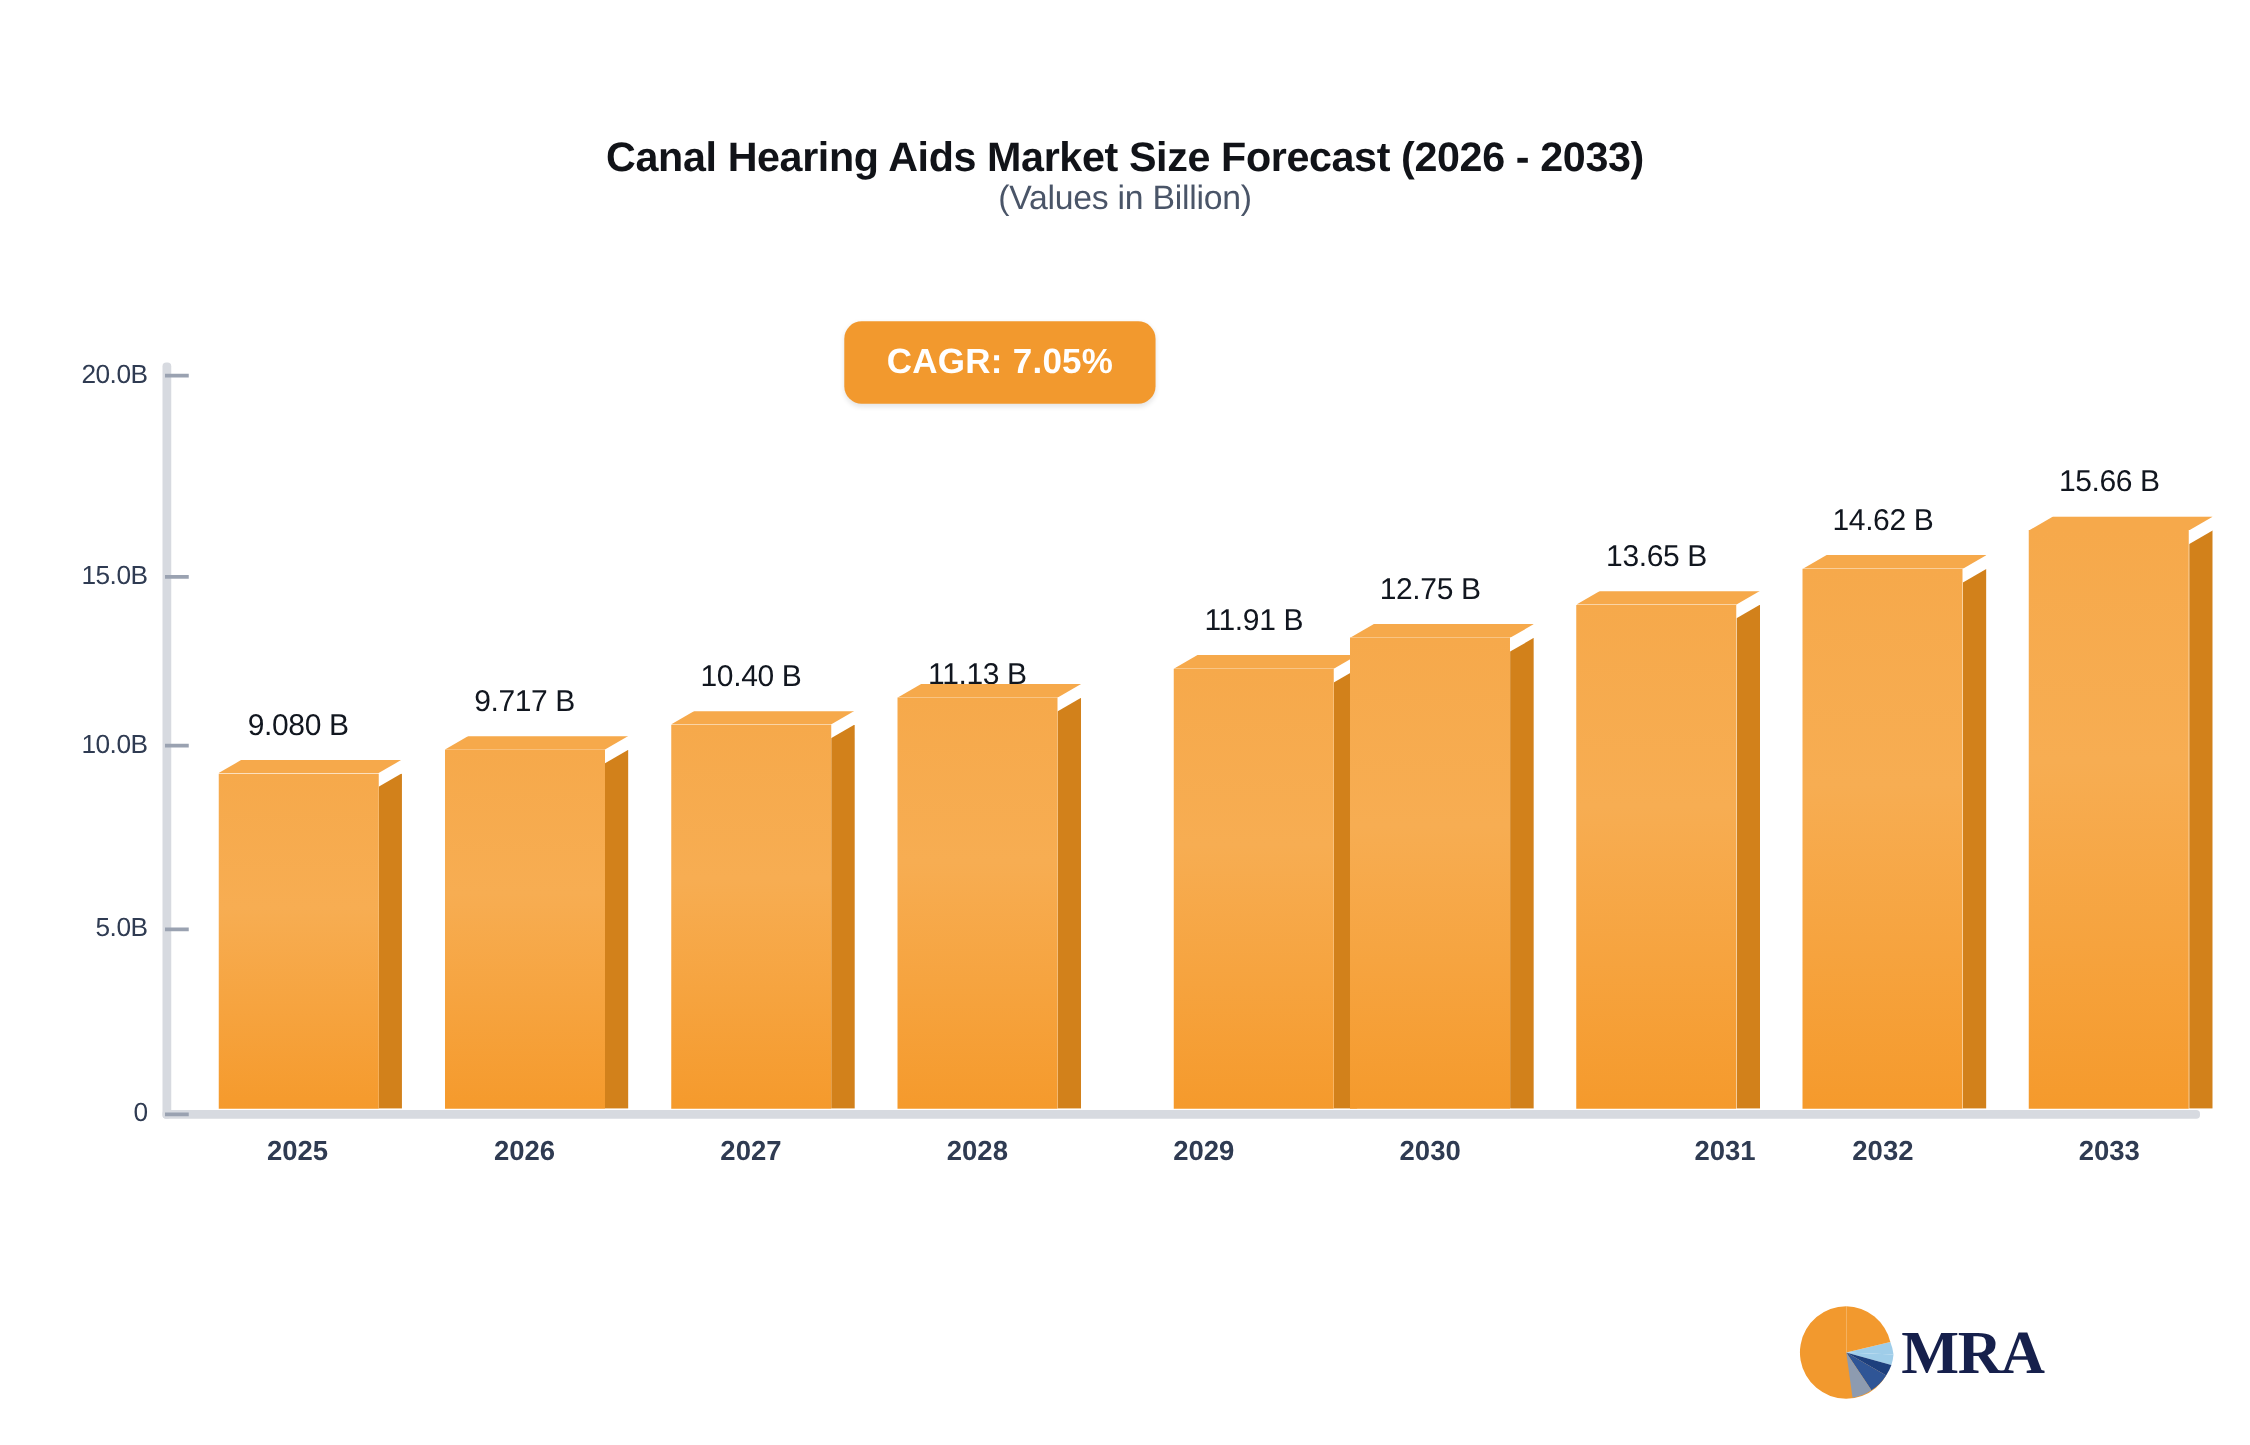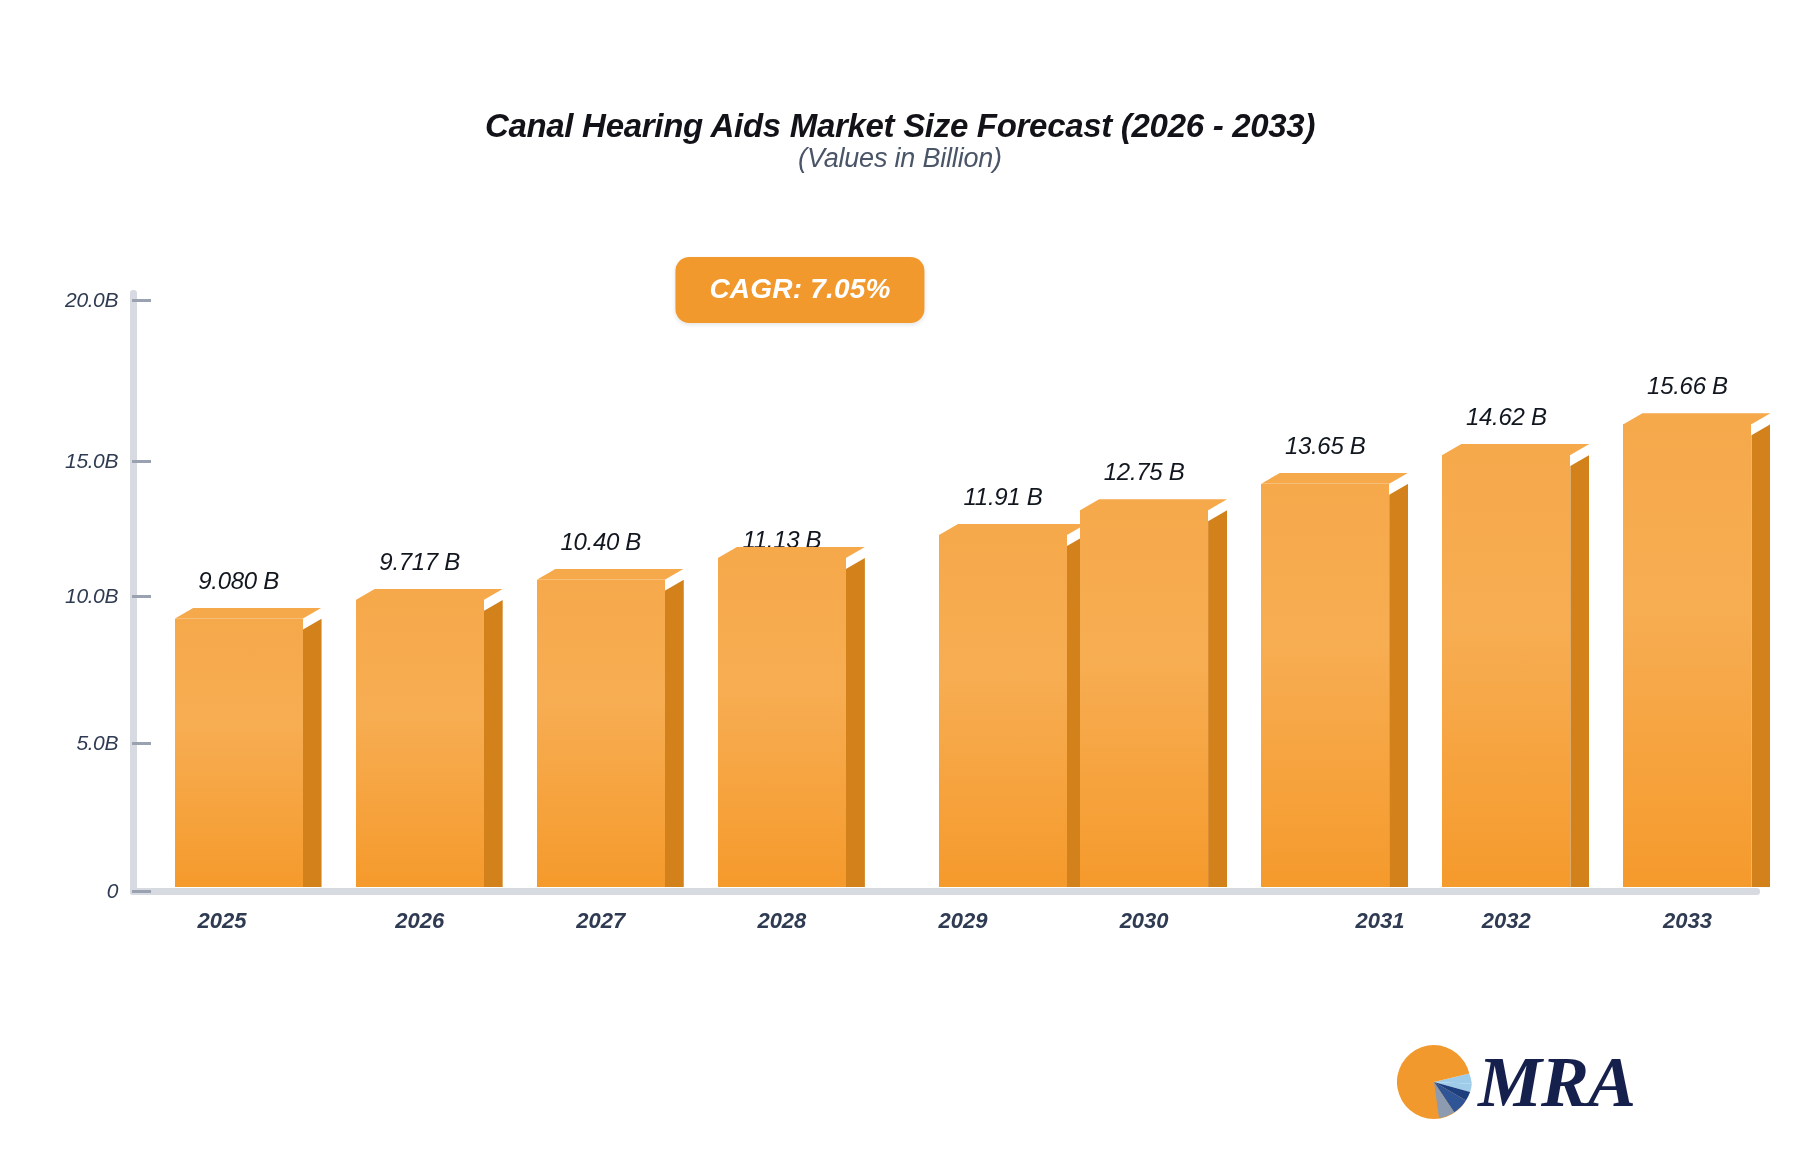--- a/index.html
+++ b/index.html
@@ -13,21 +13,20 @@
     font-family: "Liberation Sans", sans-serif;
     overflow: hidden;
     position: relative;
   }
 
   .chart-root {
     position: absolute;
     left: 0; top: 0;
     width: 1673px;
     height: 1156px;
-    font-style: italic;
   }
 
   
   .title-block {
     position: absolute;
     left: 0;
     top: 108px;
     width: 1800px;
     text-align: center;
   }
@@ -202,21 +201,21 @@
     position: absolute;
     right: 38px;
     bottom: 32px;
     display: flex;
     align-items: center;
     gap: 2px;
   }
   .logo-mark { display: block; }
   .logo-text {
     font-family: "Liberation Serif", serif;
-    font-size: 72px;
+    font-size: 49px;
     font-weight: bold;
     color: #16204c;
     line-height: 0.95;
     letter-spacing: -1px;
   }
 </style>
 </head>
 <body>
 
 <div class="chart-root">
@@ -308,21 +307,21 @@
             <div class="bar-side"></div>
             <div class="bar-top"></div>
             <div class="bar-face"></div>
           </div>
           <div class="bar-label" style="bottom: 486.753px;">15.66 B</div>
         </div>
       </div>
   </div>
 
   <div class="x-labels" id="x-labels">
-      <div class="x-label" style="left: 92px;">2025</div>
+      <div class="x-label" style="left: 108px;">2025</div>
       <div class="x-label" style="left: 289.667px;">2026</div>
       <div class="x-label" style="left: 470.778px;">2027</div>
       <div class="x-label" style="left: 651.889px;">2028</div>
       <div class="x-label" style="left: 833px;">2029</div>
       <div class="x-label" style="left: 1014.11px;">2030</div>
       <div class="x-label" style="left: 1250px;">2031</div>
       <div class="x-label" style="left: 1376.33px;">2032</div>
       <div class="x-label" style="left: 1557.44px;">2033</div>
     </div>
 

